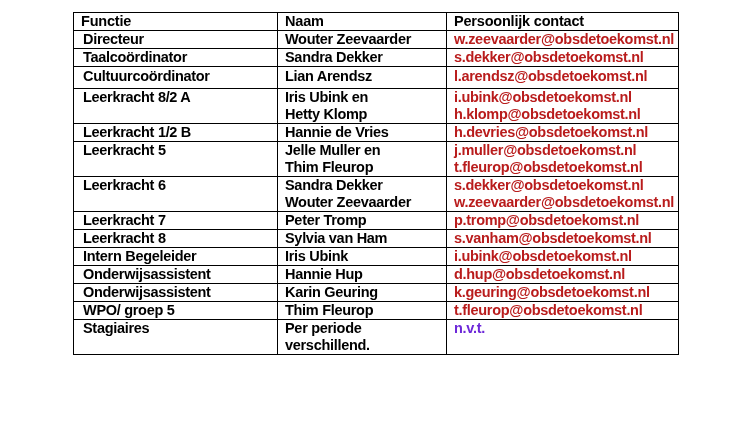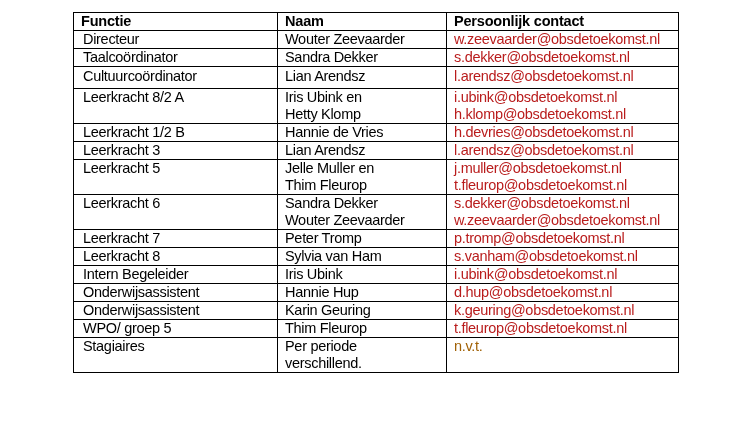--- a/index.html
+++ b/index.html
@@ -36,28 +36,28 @@
       vertical-align: top;
       text-align: left;
       white-space: nowrap;
       overflow: hidden;
     }
     .contact-table th {
       font-weight: bold;
       height: 16px;
       letter-spacing: -0.2px;
     }
-    .contact-table td { letter-spacing: -0.3px; }
+    .contact-table td { letter-spacing: -0.3px; font-weight: bold; }
     .contact-table td.func { padding-left: 9px; }
     .line { display: block; }
     .email {
       color: #b91c1c;
       text-decoration: none;
     }
-    .email.plain { color: #a16207; }
+    .email.plain { color: #6d28d9; }
     tr.h17 td { height: 17px; }
     tr.h20 td { height: 20px; padding-top: 1px; }
     tr.h34 td { height: 34px; }
   </style>
 </head>
 <body>
 
 <table class="contact-table">
   <colgroup>
     <col class="c1">
@@ -112,29 +112,20 @@
     </tr>
     <tr class="h17">
       <td class="func">Leerkracht 1/2 B</td>
       <td>
           <span class="line">Hannie de Vries</span>
         </td>
       <td>
           <a class="email line">h.devries@obsdetoekomst.nl</a>
         </td>
     </tr>
-    <tr class="h17">
-      <td class="func">Leerkracht 3</td>
-      <td>
-          <span class="line">Lian Arendsz</span>
-        </td>
-      <td>
-          <a class="email line">l.arendsz@obsdetoekomst.nl</a>
-        </td>
-    </tr>
     <tr class="h34">
       <td class="func">Leerkracht 5</td>
       <td>
         <span class="line">Jelle Muller en</span>
         <span class="line">Thim Fleurop</span>
       </td>
       <td>
         <a class="email line">j.muller@obsdetoekomst.nl</a>
         <a class="email line">t.fleurop@obsdetoekomst.nl</a>
       </td>

